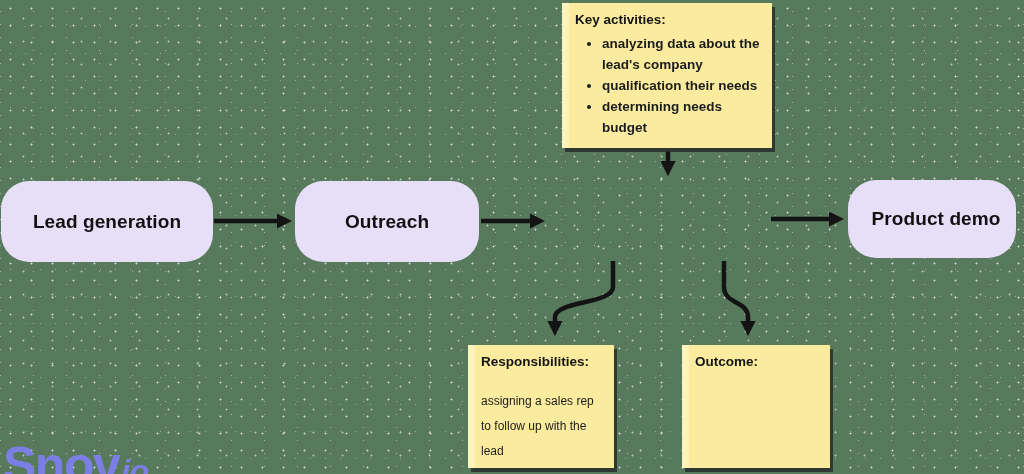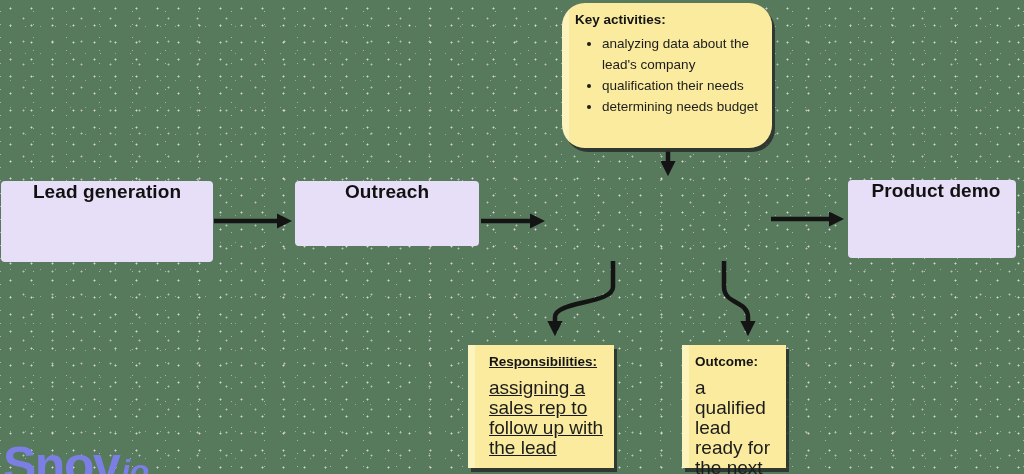--- a/index.html
+++ b/index.html
@@ -16,47 +16,47 @@
       radial-gradient(circle, rgba(238,230,234,.55) 0.8px, transparent 1px);
     background-size: 21px 17px, 29px 23px, 15px 27px, 33px 13px;
     background-position: 0 0, 9px 7px, 3px 13px, 17px 5px;
   }
 
   svg.arrows { position:absolute; left:0; top:0; width:1024px; height:474px; z-index:2; }
   svg.arrows path.line { stroke:#141414; stroke-width:4.5; fill:none; }
 
   .node {
     position:absolute; z-index:3;
-    background:#e7def7; border-radius:4px;
-    display:flex; align-items:flex-start; justify-content:center;
+    background:#e7def7; border-radius:28px;
+    display:flex; align-items:center; justify-content:center;
   }
   .node span {
     font-size:19px; font-weight:700; color:#111111; letter-spacing:0.1px;
   }
   .node-1 { left:1px;   top:181px; width:212px; height:81px; }
-  .node-2 { left:295px; top:181px; width:184px; height:65px; }
+  .node-2 { left:295px; top:181px; width:184px; height:81px; }
   .node-3 { left:549px; top:180px; width:220px; height:79px; }
   .node-4 { left:848px; top:180px; width:168px; height:78px;padding-left:8px; }
 
   .note {
     position:absolute; z-index:3;
     background:linear-gradient(to right, #fdf3bd 0px, #fdf3bd 7px, #faeb9e 7px);
     box-shadow:3px 4px 0 rgba(42,48,44,0.88);
     color:#1a1a1a;
   }
   .note-title { font-weight:700; font-size:13.5px; color:#141414; }
 
-  .note-key { left:562px; top:3px; width:210px; height:145px; padding:9px 10px 0 13px;border-radius:23px; }
+  .note-key { left:562px; top:3px; width:210px; height:145px; padding:9px 10px 0 13px; }
   .note-key .note-title { margin-bottom:6px; }
-  .note-key ul { list-style:disc; padding-left:27px; }
+  .note-key ul { list-style:disc; padding-left:27px;font-weight:bold; }
   .note-key li { font-size:13.5px; line-height:21px; color:#1c1c1c; }
 
-  .note-resp    { left:468px; top:345px; width:146px; height:123px; padding:9px 8px 0 21px;text-decoration:underline; }
-  .note-outcome { left:682px; top:345px; width:104px; height:123px; padding:9px 6px 0 13px; }
-  .note-body { font-size:19px; line-height:20px; margin-top:9px; color:#1c1c1c; }
+  .note-resp    { left:468px; top:345px; width:146px; height:123px; padding:9px 8px 0 13px; }
+  .note-outcome { left:682px; top:345px; width:148px; height:123px; padding:9px 6px 0 13px; }
+  .note-body { font-size:12px; line-height:25px; margin-top:20px; color:#1c1c1c; }
 
   .logo {
     position:absolute; left:3px; top:436px; z-index:4;
     color:#7b7ee3; white-space:nowrap;
   }
   .logo-main { font-size:50px; font-weight:800; letter-spacing:-1.5px; }
   .logo-suffix { font-size:32px; font-weight:800; font-style:italic; margin-left:2px; letter-spacing:-0.5px; }
 </style>
 </head>
 <body>
@@ -96,20 +96,19 @@
     <span>Product demo</span>
   </div>
 
   <div class="note note-resp">
     <div class="note-title">Responsibilities:</div>
     <div class="note-body">assigning a sales rep to follow up with the lead</div>
   </div>
 
   <div class="note note-outcome">
     <div class="note-title">Outcome:</div>
-    <div class="note-body">a qualified lead ready for the next stage</div>
   </div>
 
   <div class="logo">
     <span class="logo-main">Snov</span><span class="logo-suffix">io</span>
   </div>
 
 </div>
 
 </body></html>

